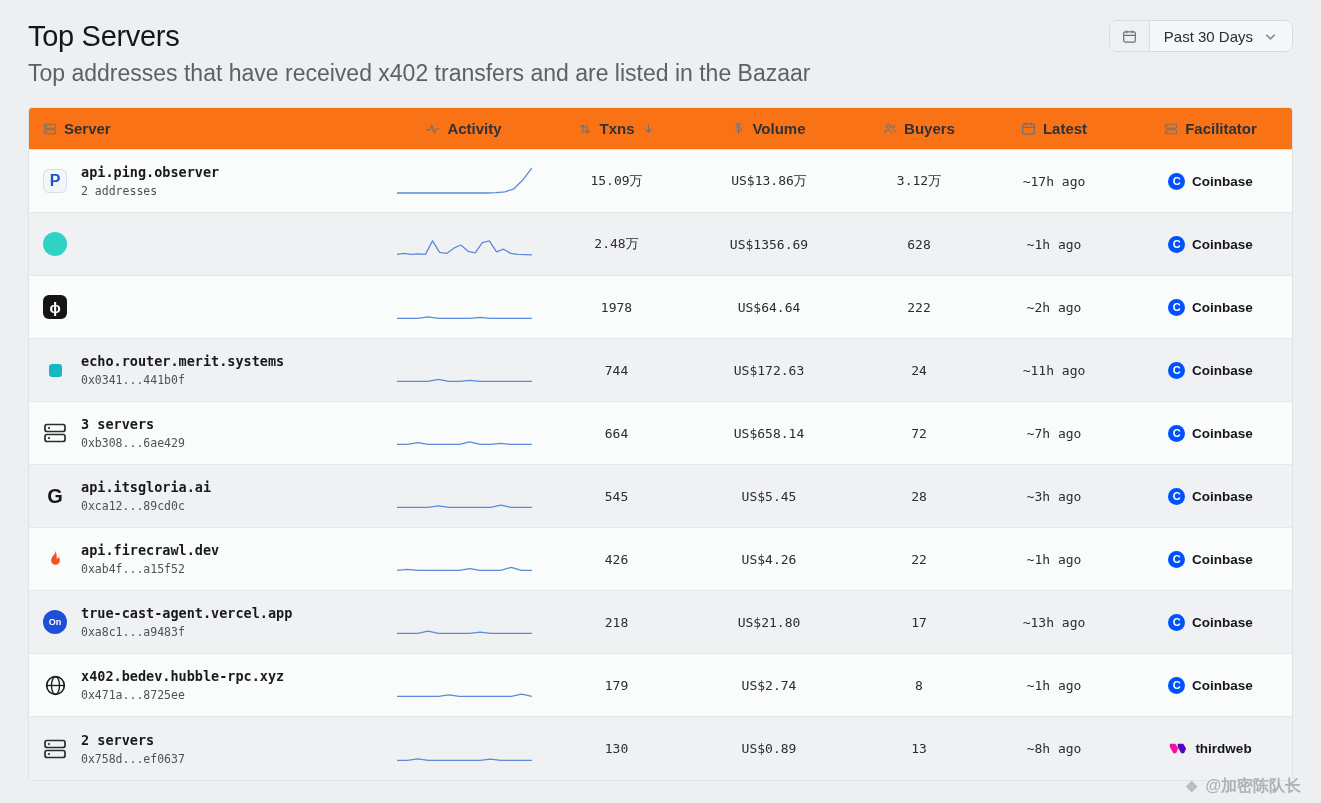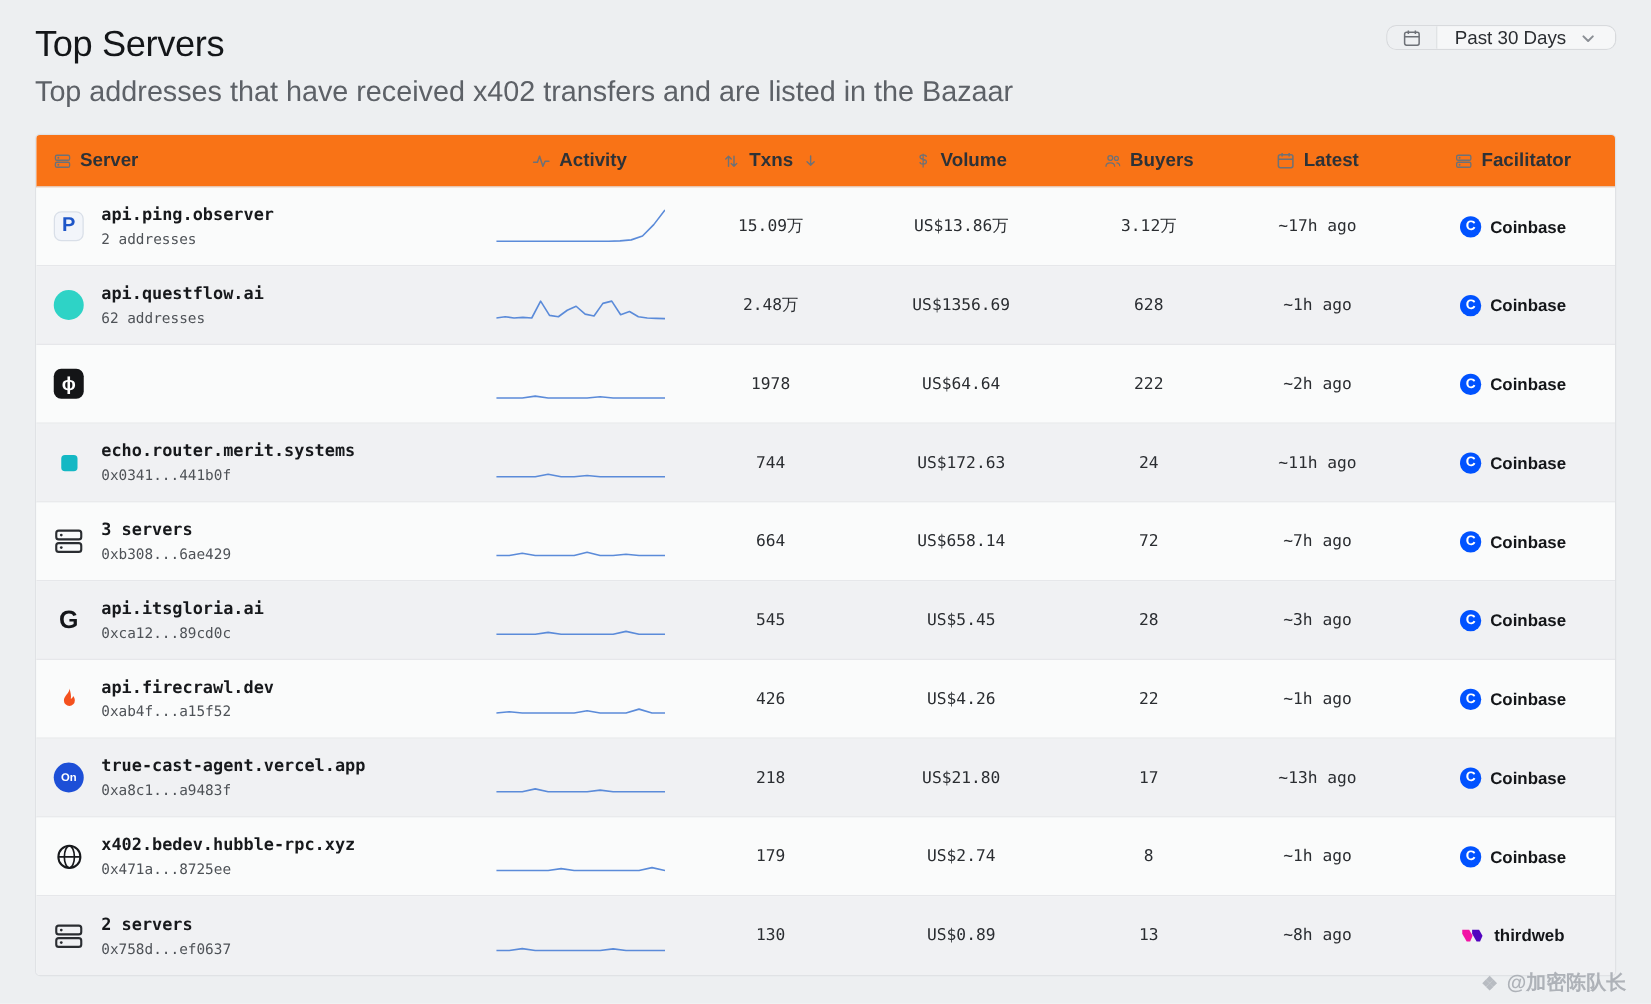--- a/index.html
+++ b/index.html
@@ -11,21 +11,21 @@
     position:relative; overflow:hidden;
   }
   .page { padding:12px 28px 0; }
 
   
   .topbar { display:flex; justify-content:space-between; align-items:flex-start; }
   h1 { margin:8px 0 7px; font-size:29px; font-weight:normal; color:#141619; letter-spacing:-0.3px; }
   .subtitle { margin:0 0 20px; font-size:23px; color:#5d6167; }
 
   .date-control {
-    display:flex; align-items:stretch; height:20px; margin-top:8px;
+    display:flex; align-items:stretch; height:32px; margin-top:8px;
     border:1px solid #d8dadd; border-radius:8px; overflow:hidden; background:#f6f7f8;
   }
   .cal-btn {
     width:40px; border:none; background:#eef0f2; border-right:1px solid #dcdee1;
     color:#4b4f55; display:flex; align-items:center; justify-content:center; cursor:pointer;
   }
   .range-btn {
     border:none; background:#f6f7f8; display:flex; align-items:center; gap:10px;
     padding:0 14px; font-size:15px; color:#2a2d31; font-family:inherit; cursor:pointer;
   }
@@ -198,24 +198,20 @@
           <div class="cell fac">
             <span class="fac-ic cb">C</span>
             <span class="fac-label">Coinbase</span>
           </div>
         </div>
         <div class="row">
           <div class="cell server-cell">
             <span class="srv-icon">
               <span class="badge-ic" style="background:#2ed3c6;color:#ffffff;border-radius:50%;font-size:12px;"></span>
             </span>
-            <span class="srv-text">
-              <span class="srv-name">api.questflow.ai</span>
-              <span class="srv-sub">62 addresses</span>
-            </span>
           </div>
           <div class="cell spark">
             <svg width="135" height="30" viewBox="0 0 135 30">
               <polyline points="0.0,25.4 7.1,24.4 14.2,25.4 21.3,24.9 28.4,25.4 35.5,11.9 42.6,23.3 49.7,24.4 56.8,19.2 63.9,16.0 71.1,22.3 78.2,23.8 85.3,13.7 92.4,11.9 99.5,22.8 106.6,20.2 113.7,24.4 120.8,25.4 127.9,25.7 135.0,25.9" fill="none" stroke="#5b8bd9" stroke-width="1.3" stroke-linejoin="round"></polyline>
             </svg>
           </div>
           <div class="cell num">2.48万</div>
           <div class="cell num">US$1356.69</div>
           <div class="cell num">628</div>
           <div class="cell num">~1h ago</div>

